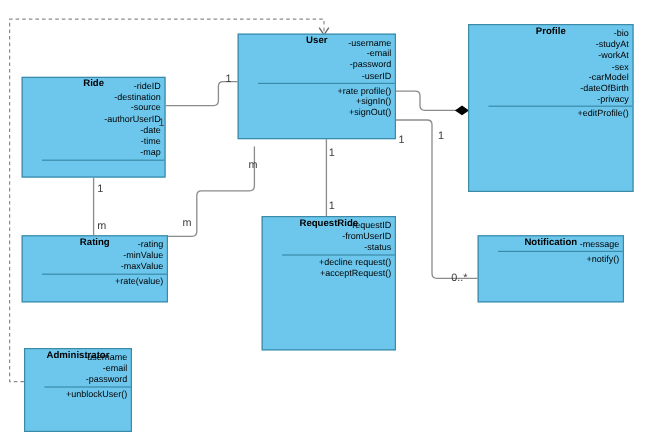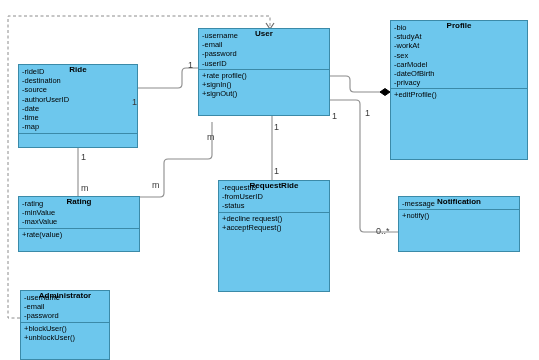--- a/index.html
+++ b/index.html
@@ -28,25 +28,26 @@
     color: #000000;
     line-height: 9px;
     padding-top: 0;
     height: 10px;
     position: relative;
     z-index: 2;
   }
   .uml-attrs {
     position: absolute;
     top: 1px;
-    left: 0;
+    left: 16px;
     right: 0;
     padding: 1px 3px 2px 3px;
     box-sizing: border-box;
     z-index: 1;
+    text-align: right;
   }
   .uml-sep {
     border-top: 1px solid #3b8aa8;
   }
   .uml-ops {
     padding: 1px 3px 2px 3px;
     box-sizing: border-box;
   }
   .uml-row {
     font-size: 7.5px;
@@ -200,21 +201,20 @@
   </div>
 
   <div class="uml-class" style="left:20px; top:290px; width:90px; height:70px;">
     <div class="uml-title">Administrator</div>
     <div class="uml-attrs">
       <div class="uml-row">-username</div>
       <div class="uml-row">-email</div>
       <div class="uml-row">-password</div>
       <div class="uml-sep" style="margin:1px -3px 0 -3px;"></div>
       <div class="uml-ops" style="padding-left:0;padding-right:0;">
-        <div class="uml-row">+blockUser()</div>
         <div class="uml-row">+unblockUser()</div>
       </div>
     </div>
   </div>
 
   <div class="mult" style="left:132px; top:97px;">1</div>
   <div class="mult" style="left:188px; top:60px;">1</div>
   <div class="mult" style="left:81px; top:152px;">1</div>
   <div class="mult" style="left:81px; top:183px;">m</div>
   <div class="mult" style="left:152px; top:180px;">m</div>

